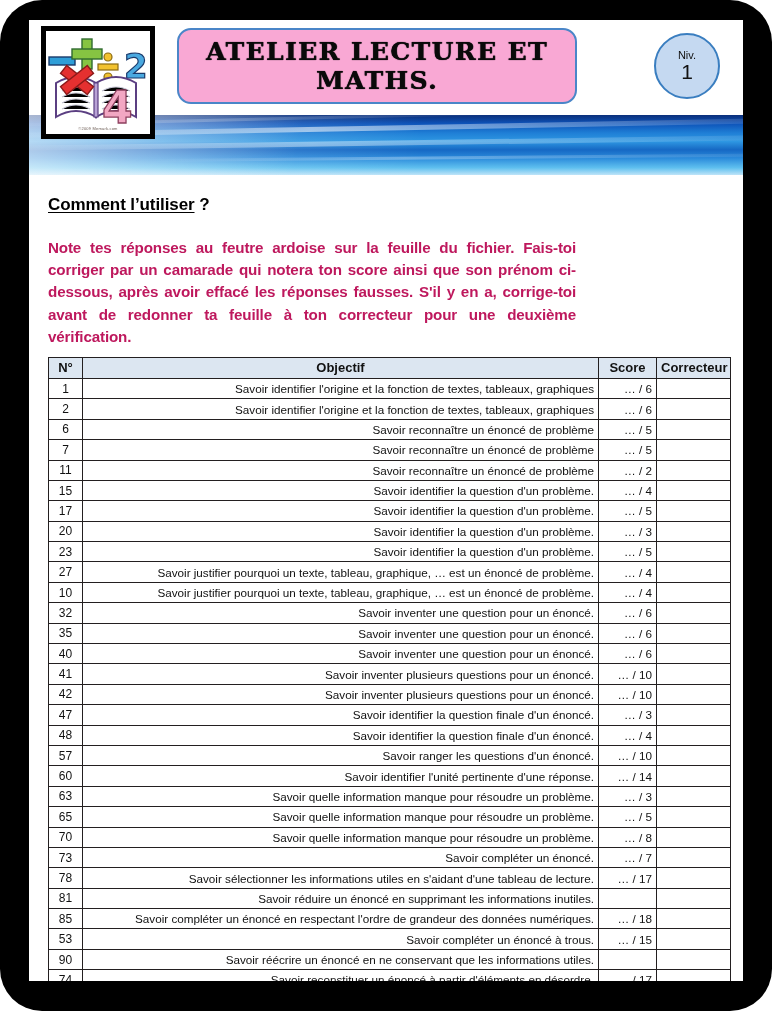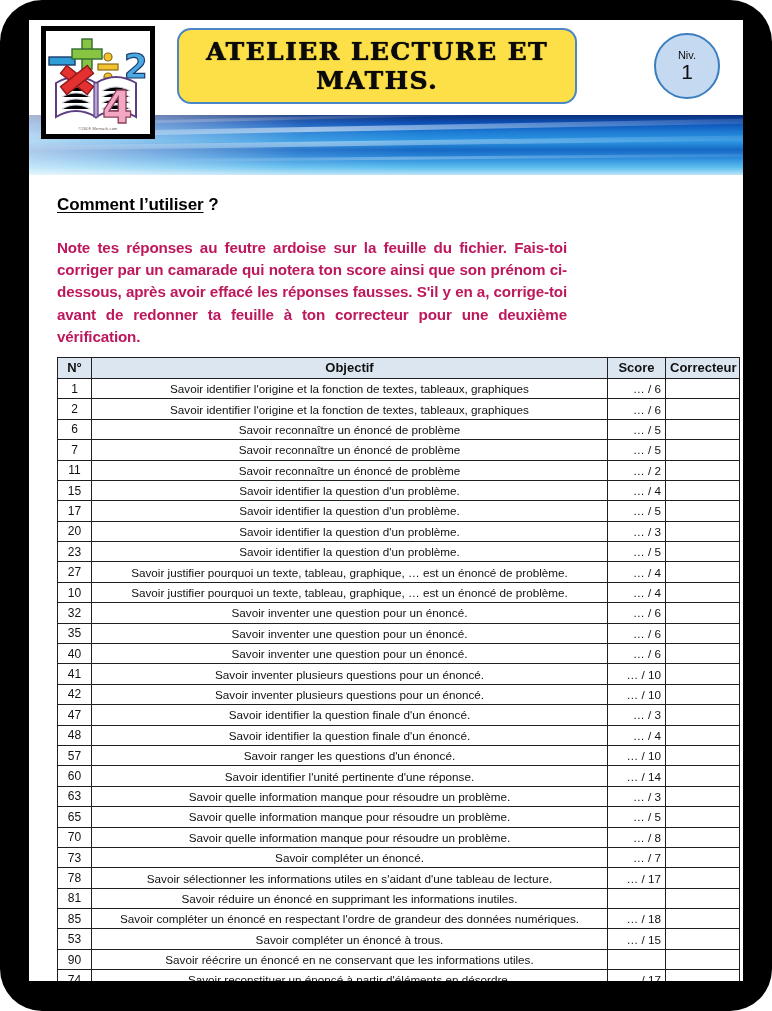--- a/index.html
+++ b/index.html
@@ -105,21 +105,21 @@
     white-space: nowrap;
   }
 
   
   #title-box {
     position: absolute;
     left: 148px;
     top: 8px;
     width: 400px;
     height: 76px;
-    background: #fde047;
+    background: #f9a8d4;
     border: 2px solid #4a86c8;
     border-radius: 14px;
     box-sizing: border-box;
     display: flex;
     align-items: center;
     justify-content: center;
     z-index: 3;
   }
   #title-text {
     font-family: "DejaVu Serif", serif;
@@ -159,21 +159,21 @@
   }
   #level-value {
     font-size: 21px;
     color: #111;
     line-height: 1;
   }
 
   
   #content {
     position: relative;
-    padding: 0 28px;
+    padding: 0 19px;
     box-sizing: border-box;
     width: 566px;
   }
 
   #section-heading {
     font-size: 17px;
     font-weight: bold;
     color: #000;
     margin-top: 20px;
     margin-bottom: 0;
@@ -222,21 +222,21 @@
   col.col-num       { width: 34px; }
   col.col-objective { width: 516px; }
   col.col-score     { width: 58px; }
   col.col-corrector { width: 74px; }
 
   td.cell-num {
     text-align: center;
     font-size: 12px;
   }
   td.cell-objective {
-    text-align: center;
+    text-align: right;
     padding-left: 6px;
   }
   td.cell-score {
     text-align: right;
     padding-right: 7px;
     font-size: 11.7px;
   }
   td.cell-corrector { }
 </style>
 </head>

